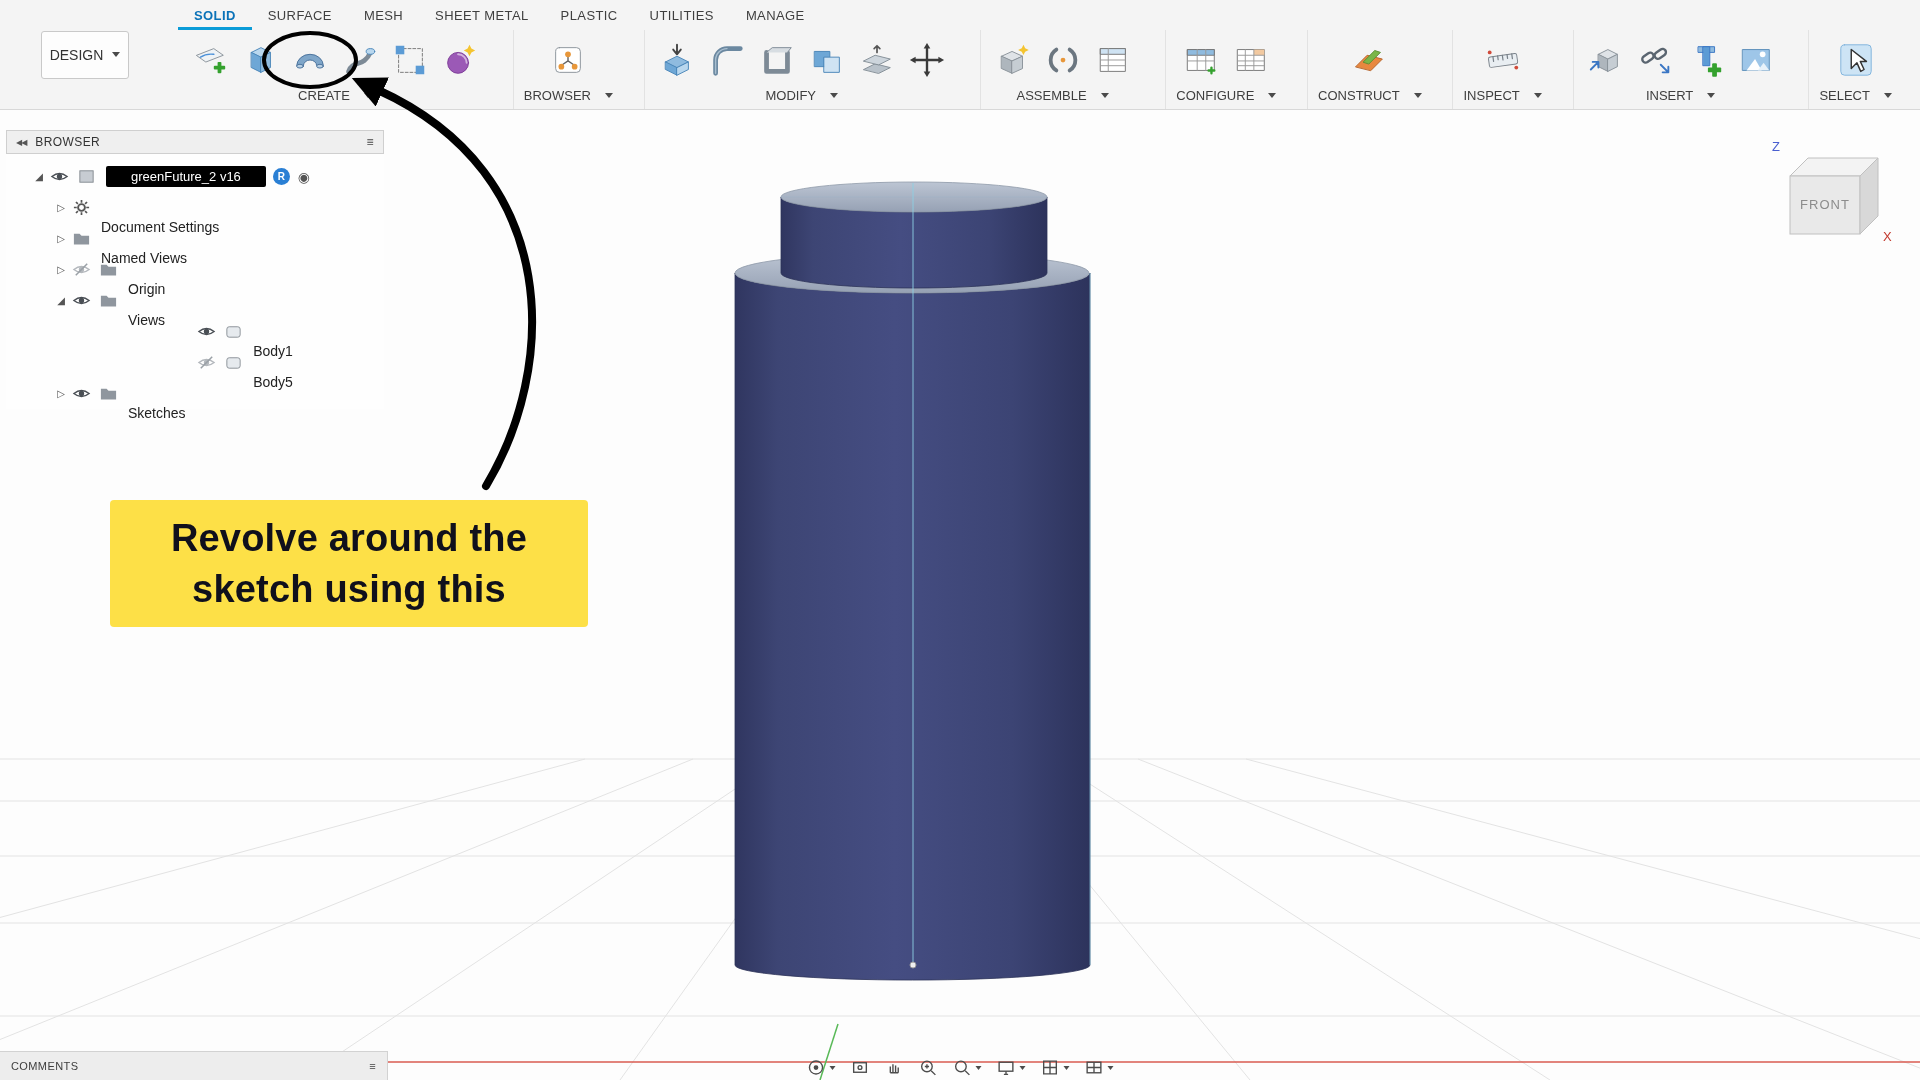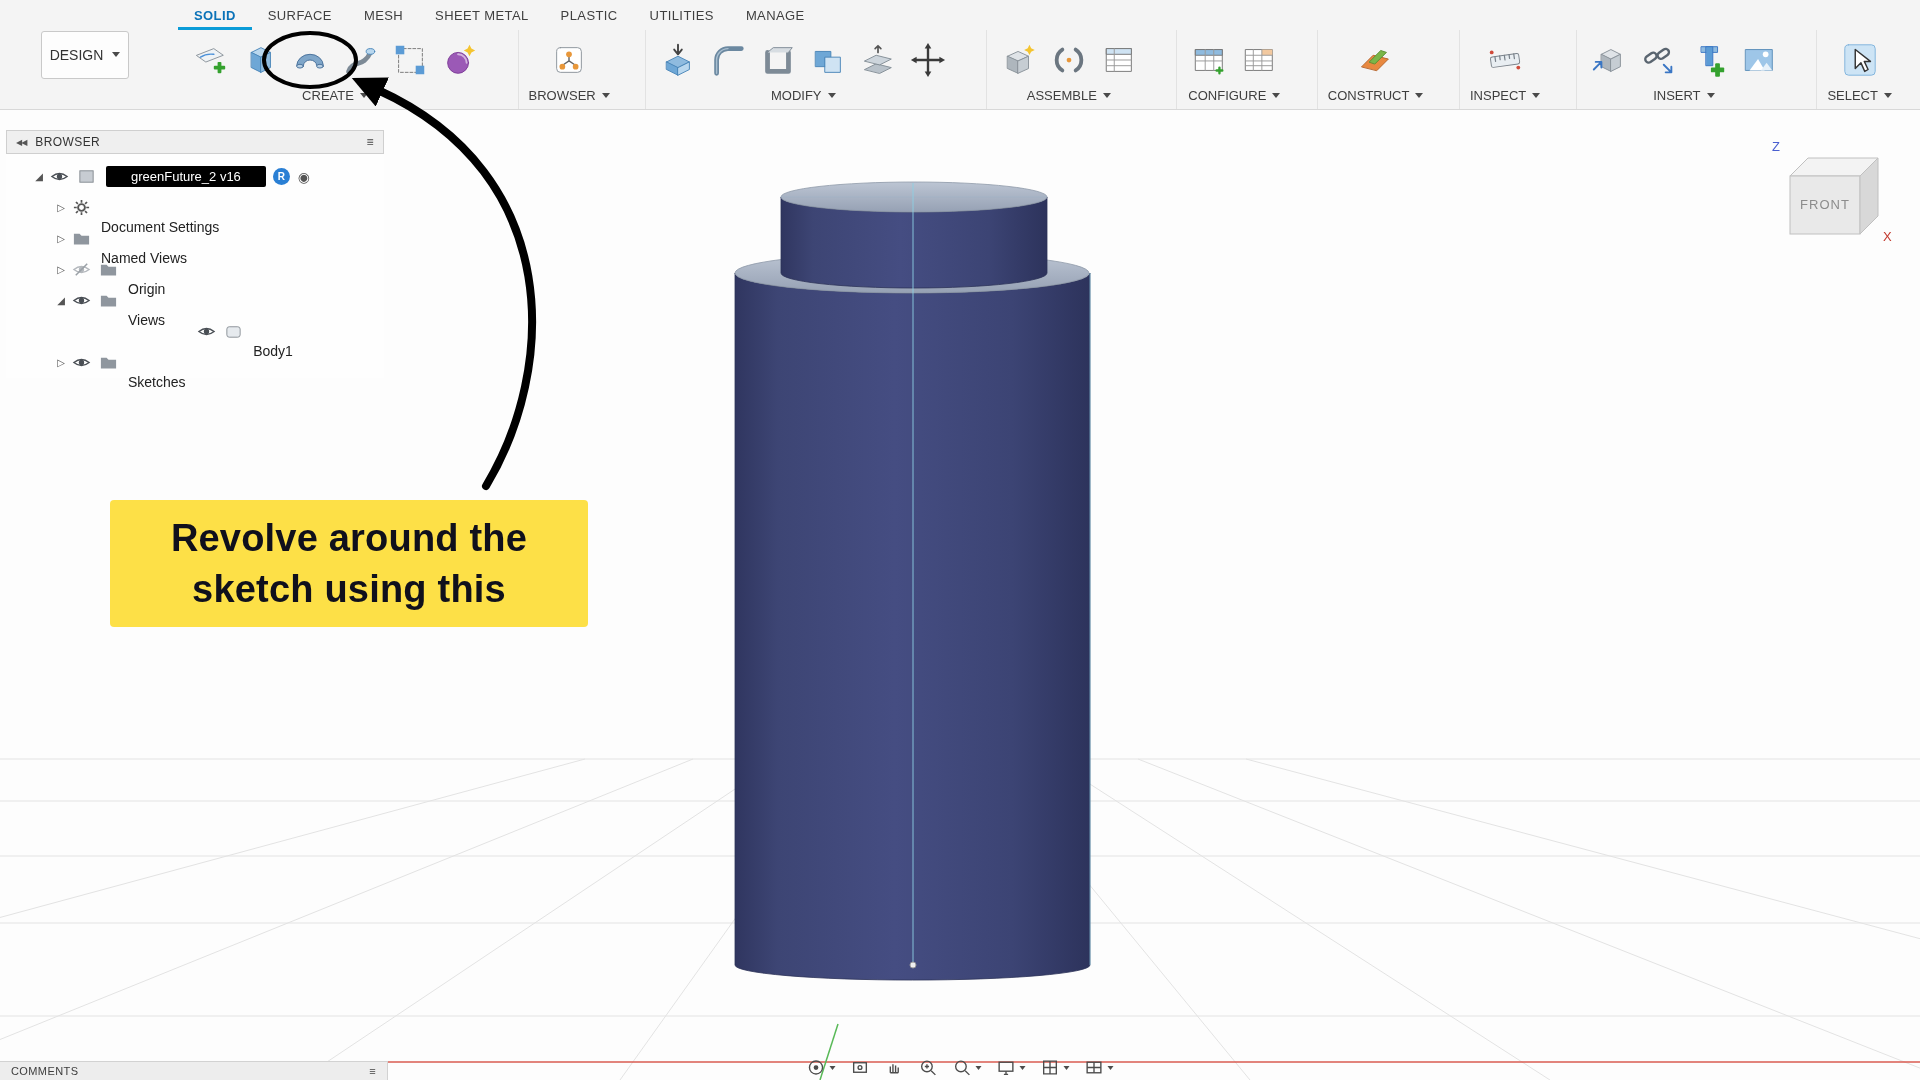--- a/index.html
+++ b/index.html
@@ -15,21 +15,21 @@
   .ribbon { flex:1; display:flex; flex-direction:column; }
   .tabs { height:30px; display:flex; padding-left:8px; }
   .tab { padding:0 16px; font-size:13px; color:#3f3f3f; display:flex; align-items:center; letter-spacing:.4px; cursor:pointer; }
   .tab.active { color:#0a72b8; font-weight:bold; box-shadow: inset 0 -3px 0 #0a9bd7; }
   .groups { flex:1; display:flex; justify-content:space-between; padding:0 18px 0 8px; }
   .group { display:flex; flex-direction:column; align-items:center; padding:2px 10px 3px; }
   .group + .group { border-left:1px solid #e2e2e2; }
   .gicons { flex:1; display:flex; align-items:center; gap:6px; }
   .ticon { width:44px; height:44px; display:flex; align-items:center; justify-content:center; border-radius:3px; cursor:pointer; }
   .ticon svg { width:38px; height:38px; stroke-linejoin:round; stroke-linecap:round; }
-  .glabel { font-size:13px; color:#3e3e3e; display:flex; align-items:center; gap:6px; padding-bottom:3px; cursor:pointer; }
+  .glabel { font-size:13px; color:#3e3e3e; display:flex; align-items:center; gap:14px; padding-bottom:3px; cursor:pointer; }
 
   
   .viewport { position:relative; height:970px; background:#fdfdfd; }
   .scene { position:absolute; left:0; top:0; }
 
   
   .browser { position:absolute; left:6px; top:20px; width:378px; z-index:3; }
   .browser-header { height:24px; background:rgba(238,238,238,.96); border:1px solid #cfcfcf; display:flex; align-items:center;
                     padding:0 9px; gap:9px; color:#333; font-size:12px; letter-spacing:.4px; }
   .collapse { font-size:8px; color:#555; letter-spacing:-1px; cursor:pointer; }
@@ -42,21 +42,21 @@
   .rlabel { margin-left:2px;margin-top:39px; }
   .selpill { background:#000000; color:#fff; padding:3px 25px; border-radius:2px; font-size:13px; margin-left:2px; }
   .rbadge { width:17px; height:17px; border-radius:50%; background:#2a7fd4; color:#fff; font-size:10px; font-weight:bold;
             display:flex; align-items:center; justify-content:center; margin-left:7px; flex:0 0 17px; }
   .target { margin-left:8px; color:#555; font-size:14px; }
 
   
   .viewcube { position:absolute; right:22px; top:28px; z-index:3; cursor:pointer; }
 
   
-  .comments { position:absolute; left:0; bottom:0; width:388px; height:19px; background:#ededed; border-top:1px solid #d2d2d2;
+  .comments { position:absolute; left:0; bottom:0; width:388px; height:29px; background:#ededed; border-top:1px solid #d2d2d2;
               border-right:1px solid #d2d2d2; display:flex; align-items:center; padding:0 11px; font-size:11px; color:#3d3d3d;
               letter-spacing:.4px; z-index:3; cursor:pointer; }
   .cgrip { margin-left:auto; color:#444; font-size:11px; }
   .navbar { position:absolute; bottom:3px; left:50%; transform:translateX(-50%); display:flex; align-items:center; gap:15px; z-index:3; }
   .navitem { display:flex; align-items:center; gap:4px; cursor:pointer; }
   .navitem svg { width:19px; height:19px; stroke:#4c4c4c; fill:none; stroke-width:1.3; }
   .ncaret { width:0; height:0; border-left:3.5px solid transparent; border-right:3.5px solid transparent; border-top:4px solid #4c4c4c; }
 
   
   .overlay { position:absolute; inset:0; z-index:30; pointer-events:none; }
@@ -501,20 +501,29 @@
       <div class="row lvl3">
         <svg class="oicon">
             <use href="#sy-eye"></use>
           </svg>
         <svg class="oicon">
             <use href="#sy-body"></use>
           </svg>
         <span class="rlabel">Body1</span>
       </div>
 
+      <div class="row lvl3">
+        <svg class="oicon">
+            <use href="#sy-eyeoff"></use>
+          </svg>
+        <svg class="oicon">
+            <use href="#sy-body"></use>
+          </svg>
+        <span class="rlabel">Body5</span>
+      </div>
 
       <div class="row lvl2">
         <span class="tw">▷</span>
         <svg class="oicon">
             <use href="#sy-eye"></use>
           </svg>
         <svg class="oicon">
             <use href="#sy-folder"></use>
           </svg>
         <span class="rlabel">Sketches</span>

